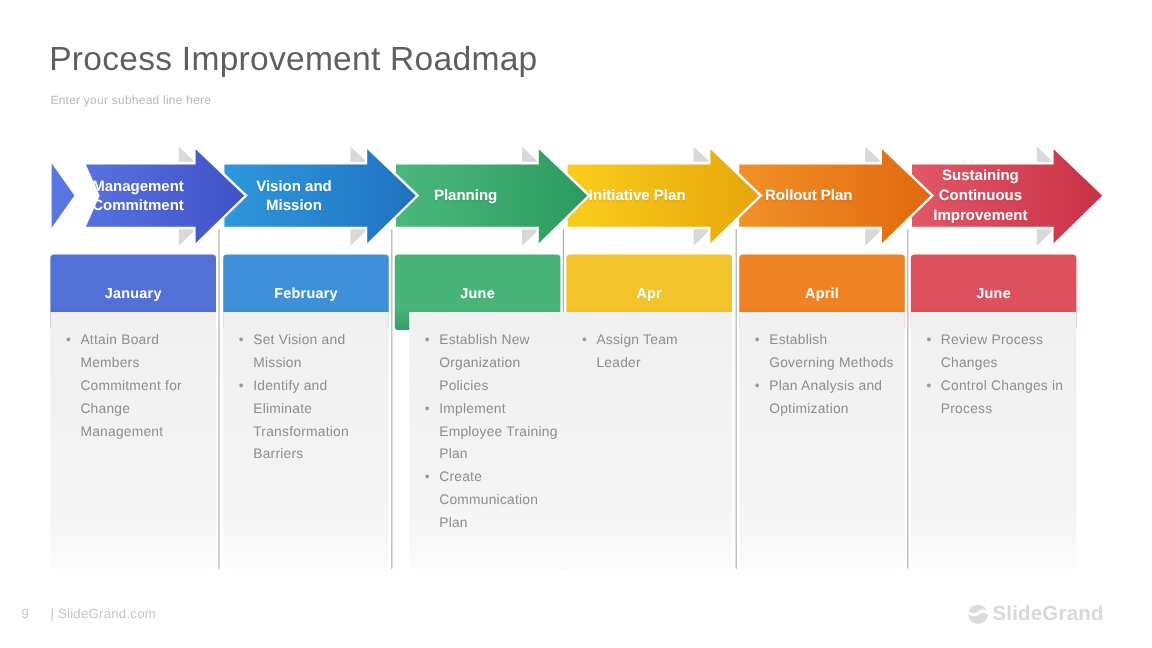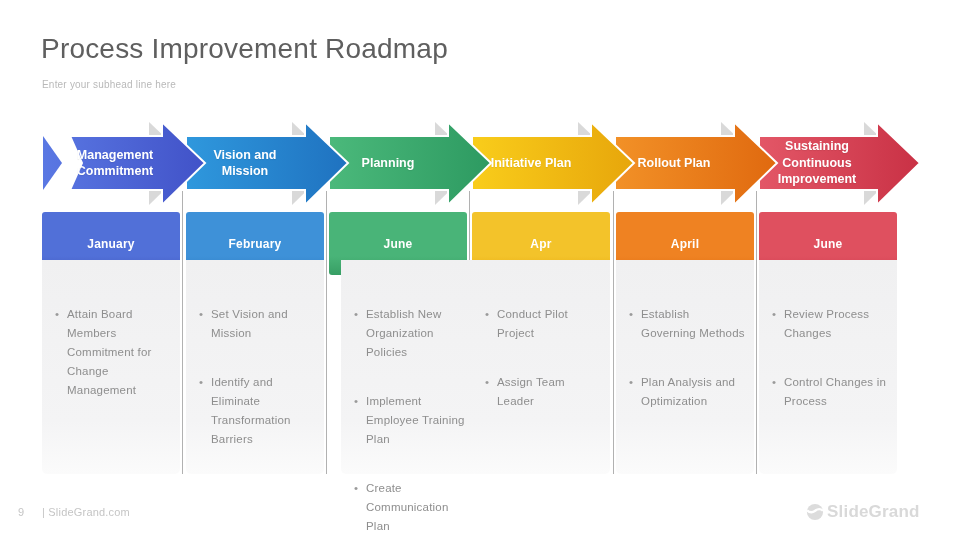--- a/index.html
+++ b/index.html
@@ -28,21 +28,21 @@
     color:#ffffff;font-weight:bold;font-size:12px;letter-spacing:.2px;
   }
   .panel{
     position:absolute;top:260px;width:138px;height:214px;
     background:linear-gradient(180deg,#f0f0f1 0%,#f4f4f5 75%,#fbfbfb 100%);
     border-radius:0 0 5px 5px;
   }
   .panel ul{margin:0;padding:15px 8px 0 12px;list-style:none;}
   .panel li{
     position:relative;padding-left:13px;color:#8e8e8e;
-    font-size:11.5px;line-height:19px;letter-spacing:.2px;margin-top:30px;
+    font-size:11.5px;line-height:19px;letter-spacing:.2px;
   }
   .panel li::before{content:"\2022";position:absolute;left:1px;top:0;color:#9a9a9a;}
   .footer-text{position:absolute;top:506px;font-size:11px;color:#c5c5c5;letter-spacing:.2px;}
   .page-num{left:18px;}
   .site{left:42px;}
   .brand{
     position:absolute;left:806px;top:502px;display:flex;align-items:center;gap:3px;
   }
   .brand-name{font-size:17px;font-weight:bold;color:#d9d9d9;letter-spacing:.2px;text-align:center;}
 </style>
@@ -131,21 +131,20 @@
   </div>
   <div class="panel" style="left:341px;">
     <ul>
       <li>Establish New Organization Policies</li>
       <li>Implement Employee Training Plan</li>
       <li>Create Communication Plan</li>
     </ul>
   </div>
   <div class="panel" style="left:472px;">
     <ul>
-      <li>Conduct Pilot Project</li>
       <li>Assign Team Leader</li>
     </ul>
   </div>
   <div class="panel" style="left:616px;">
     <ul>
       <li>Establish Governing Methods</li>
       <li>Plan Analysis and Optimization</li>
     </ul>
   </div>
   <div class="panel" style="left:759px;">

